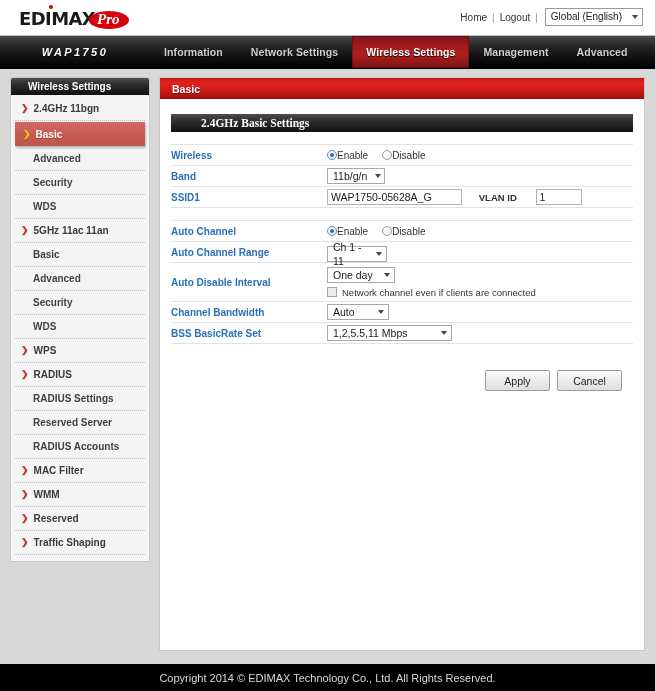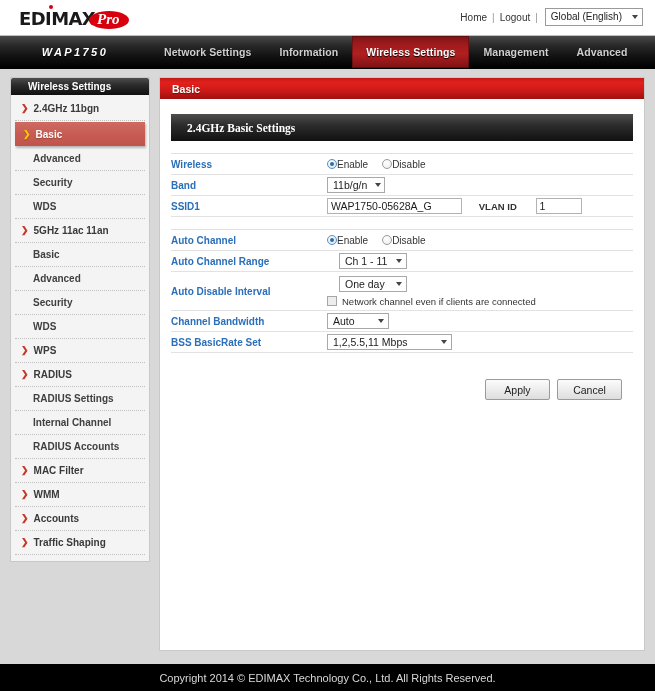--- a/index.html
+++ b/index.html
@@ -243,29 +243,29 @@
     display: flex;
     align-items: center;
     padding-left: 12px;
     box-sizing: border-box;
     text-shadow: 0 1px 1px rgba(0,0,0,0.4);
   }
   .panel-inner {
     padding: 15px 11px 0 11px;
   }
   .section-header {
-    height: 27px;
+    height: 18px;
     background: linear-gradient(to bottom, #4e4e4e 0%, #2d2d2d 40%, #111111 100%);
     color: #ffffff;
     font-family: "Liberation Serif", serif;
     font-weight: bold;
     font-size: 11.5px;
     display: flex;
     align-items: center;
-    padding-left: 16px;
+    padding-left: 30px;
     box-sizing: border-box;
   }
 
   table.form {
     width: 100%;
     border-collapse: collapse;
     table-layout: fixed;
   }
   table.form td {
     border-bottom: 1px solid #e2e2e2;
@@ -335,22 +335,22 @@
     font-size: 10.5px;
     color: #1b1b1b;
     padding: 0 4px 0 5px;
     box-sizing: border-box;
     cursor: pointer;
     line-height: 14px;
   }
   .sel .caret { margin-left: 8px; }
   .sel-band { width: 58px; }
   .sel-ssidnum { width: 35px; }
-  .sel-chrange { width: 68px; margin-left: 12px; }
-  .sel-interval { width: 68px; margin-left: 12px; }
+  .sel-chrange { width: 60px; }
+  .sel-interval { width: 68px; }
   .sel-bw { width: 62px; }
   .sel-rate { width: 125px; }
 
   .txt {
     border: 1px solid #b2b2b2;
     background: #ffffff;
     height: 16px;
     font-size: 10.5px;
     color: #1b1b1b;
     padding: 0 3px;
@@ -422,22 +422,22 @@
       <div class="lang-select">
         <span>Global (English)</span>
         <span class="caret"></span>
       </div>
     </div>
   </div>
 
   <div class="navbar">
     <div class="brand">WAP1750</div>
     <div class="nav-items">
+      <div class="nav-item">Information</div>
       <div class="nav-item">Network Settings</div>
-      <div class="nav-item">Information</div>
       <div class="nav-item active">Wireless Settings</div>
       <div class="nav-item">Management</div>
       <div class="nav-item">Advanced</div>
     </div>
   </div>
 
   <div class="bodywrap">
 
     <div class="sidebar">
       <div class="side-header">Wireless Settings</div>
@@ -521,21 +521,21 @@
         </div>
 
         <div class="side-row">
           <div class="side-link child">
             <span>RADIUS Settings</span>
           </div>
         </div>
 
         <div class="side-row">
           <div class="side-link child">
-            <span>Internal Channel</span>
+            <span>Reserved Server</span>
           </div>
         </div>
 
         <div class="side-row">
           <div class="side-link child">
             <span>RADIUS Accounts</span>
           </div>
         </div>
 
         <div class="side-row">
@@ -548,21 +548,21 @@
         <div class="side-row">
           <div class="side-link">
             <span class="chev">❯</span>
             <span>WMM</span>
           </div>
         </div>
 
         <div class="side-row">
           <div class="side-link">
             <span class="chev">❯</span>
-            <span>Accounts</span>
+            <span>Reserved</span>
           </div>
         </div>
 
         <div class="side-row">
           <div class="side-link">
             <span class="chev">❯</span>
             <span>Traffic Shaping</span>
           </div>
         </div>
 

